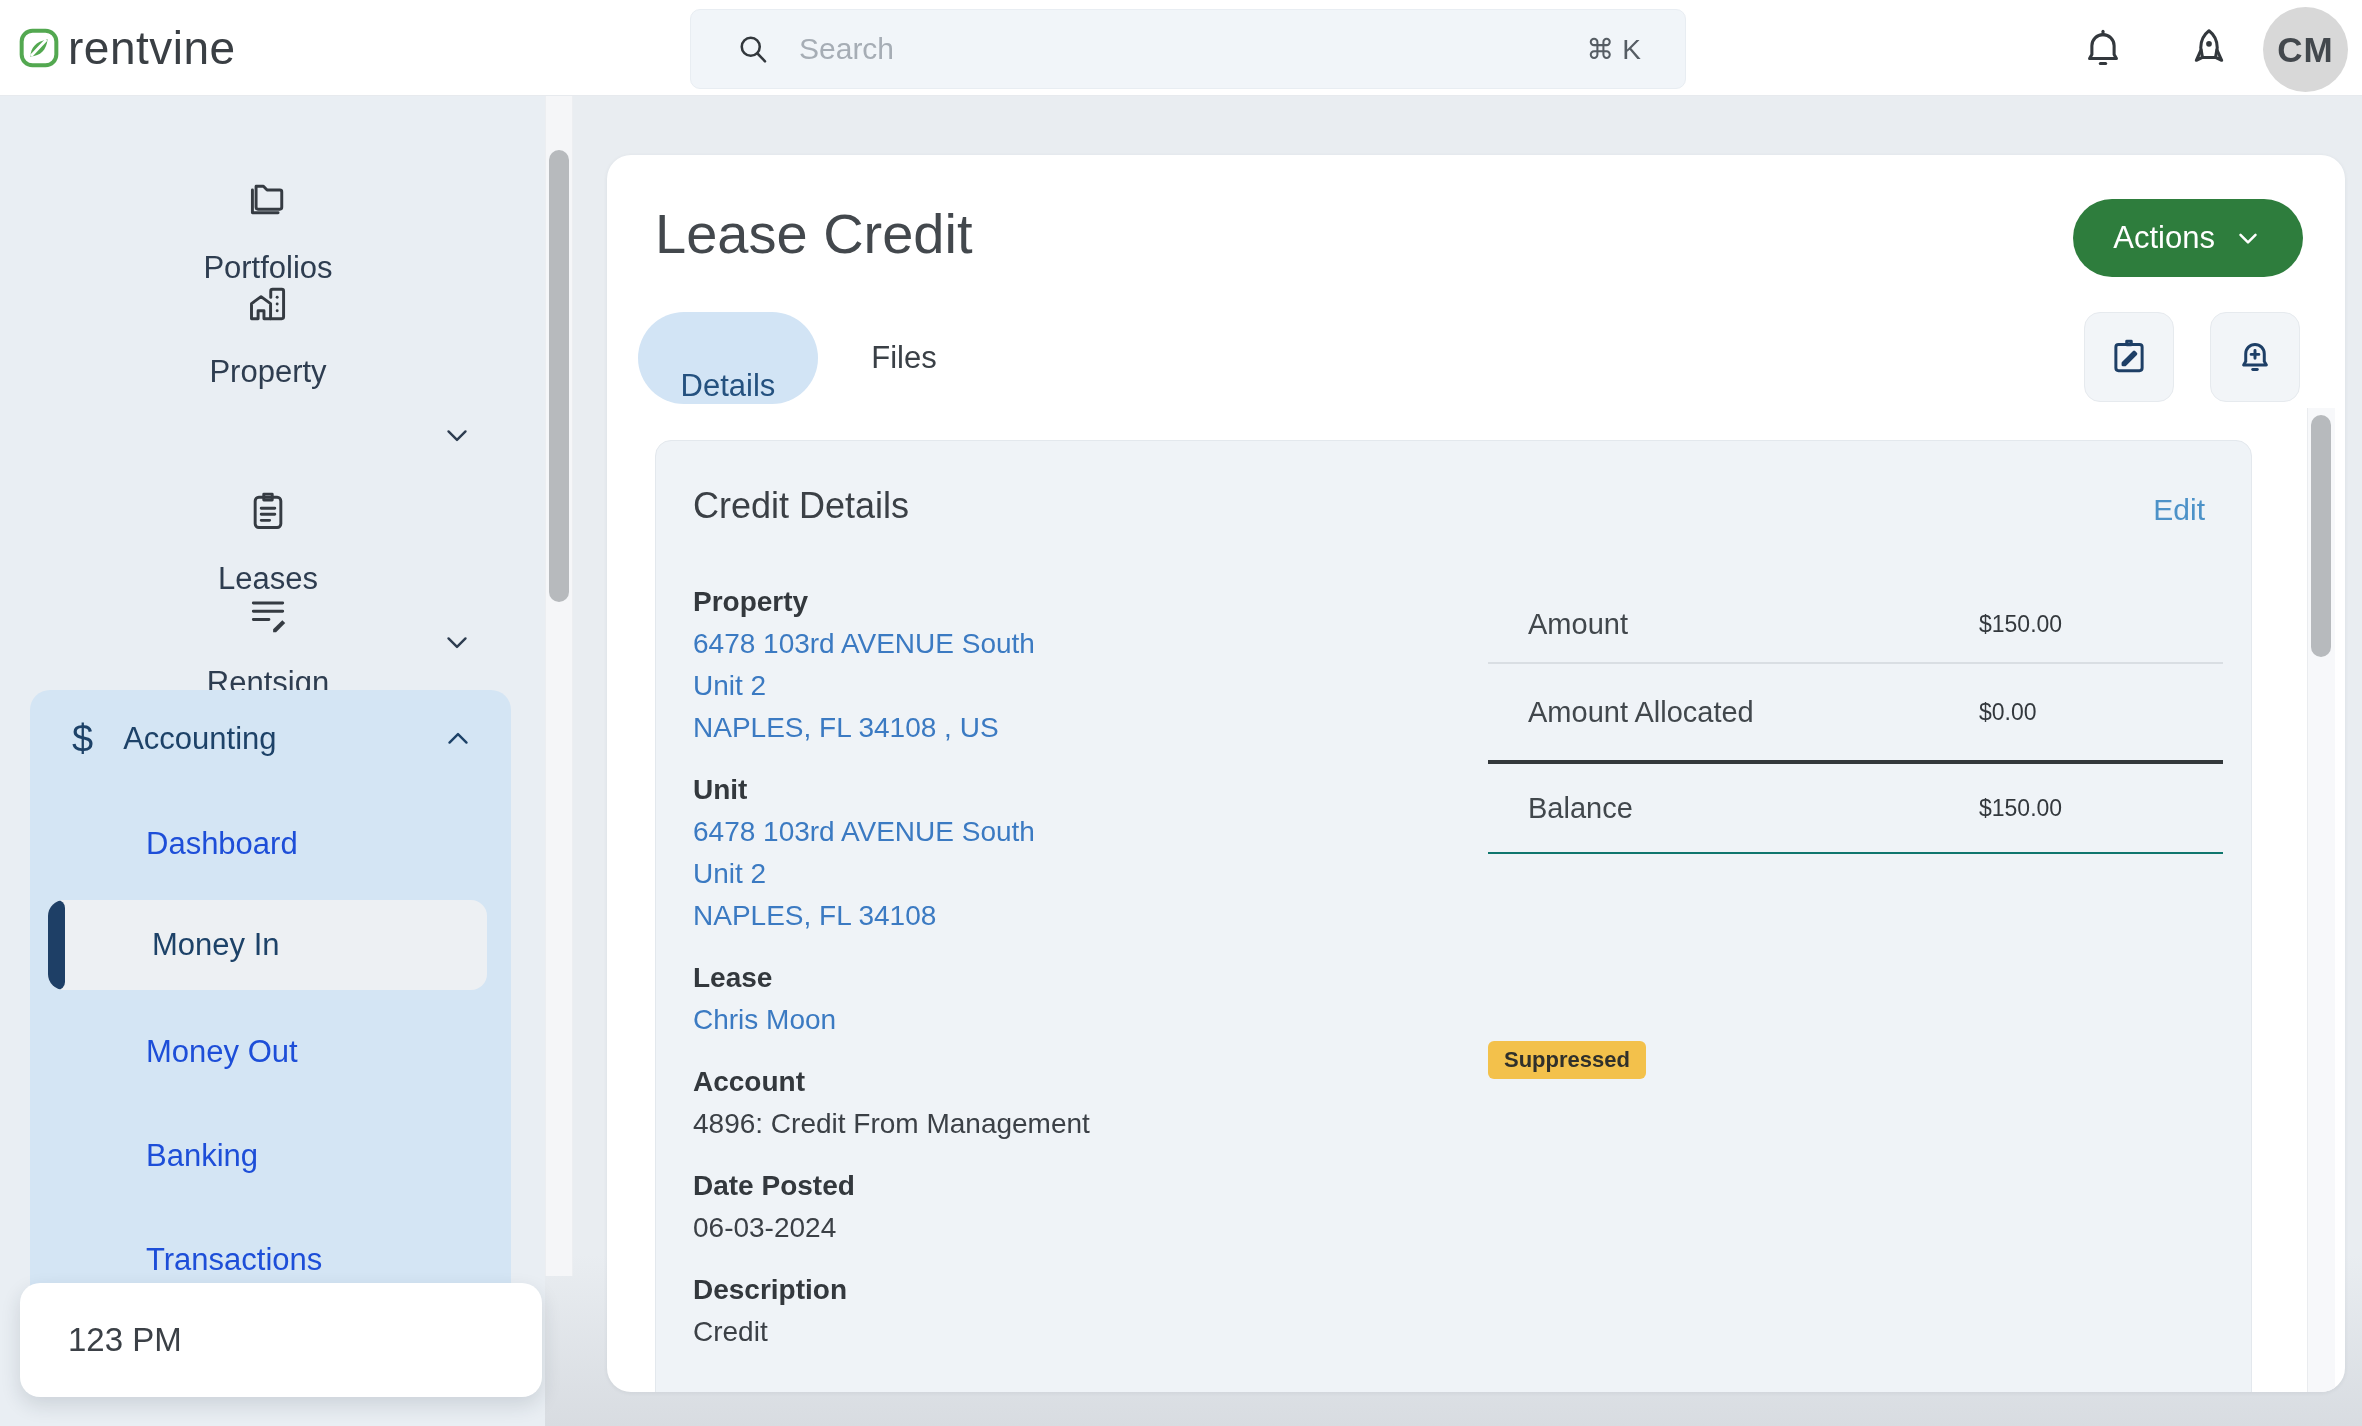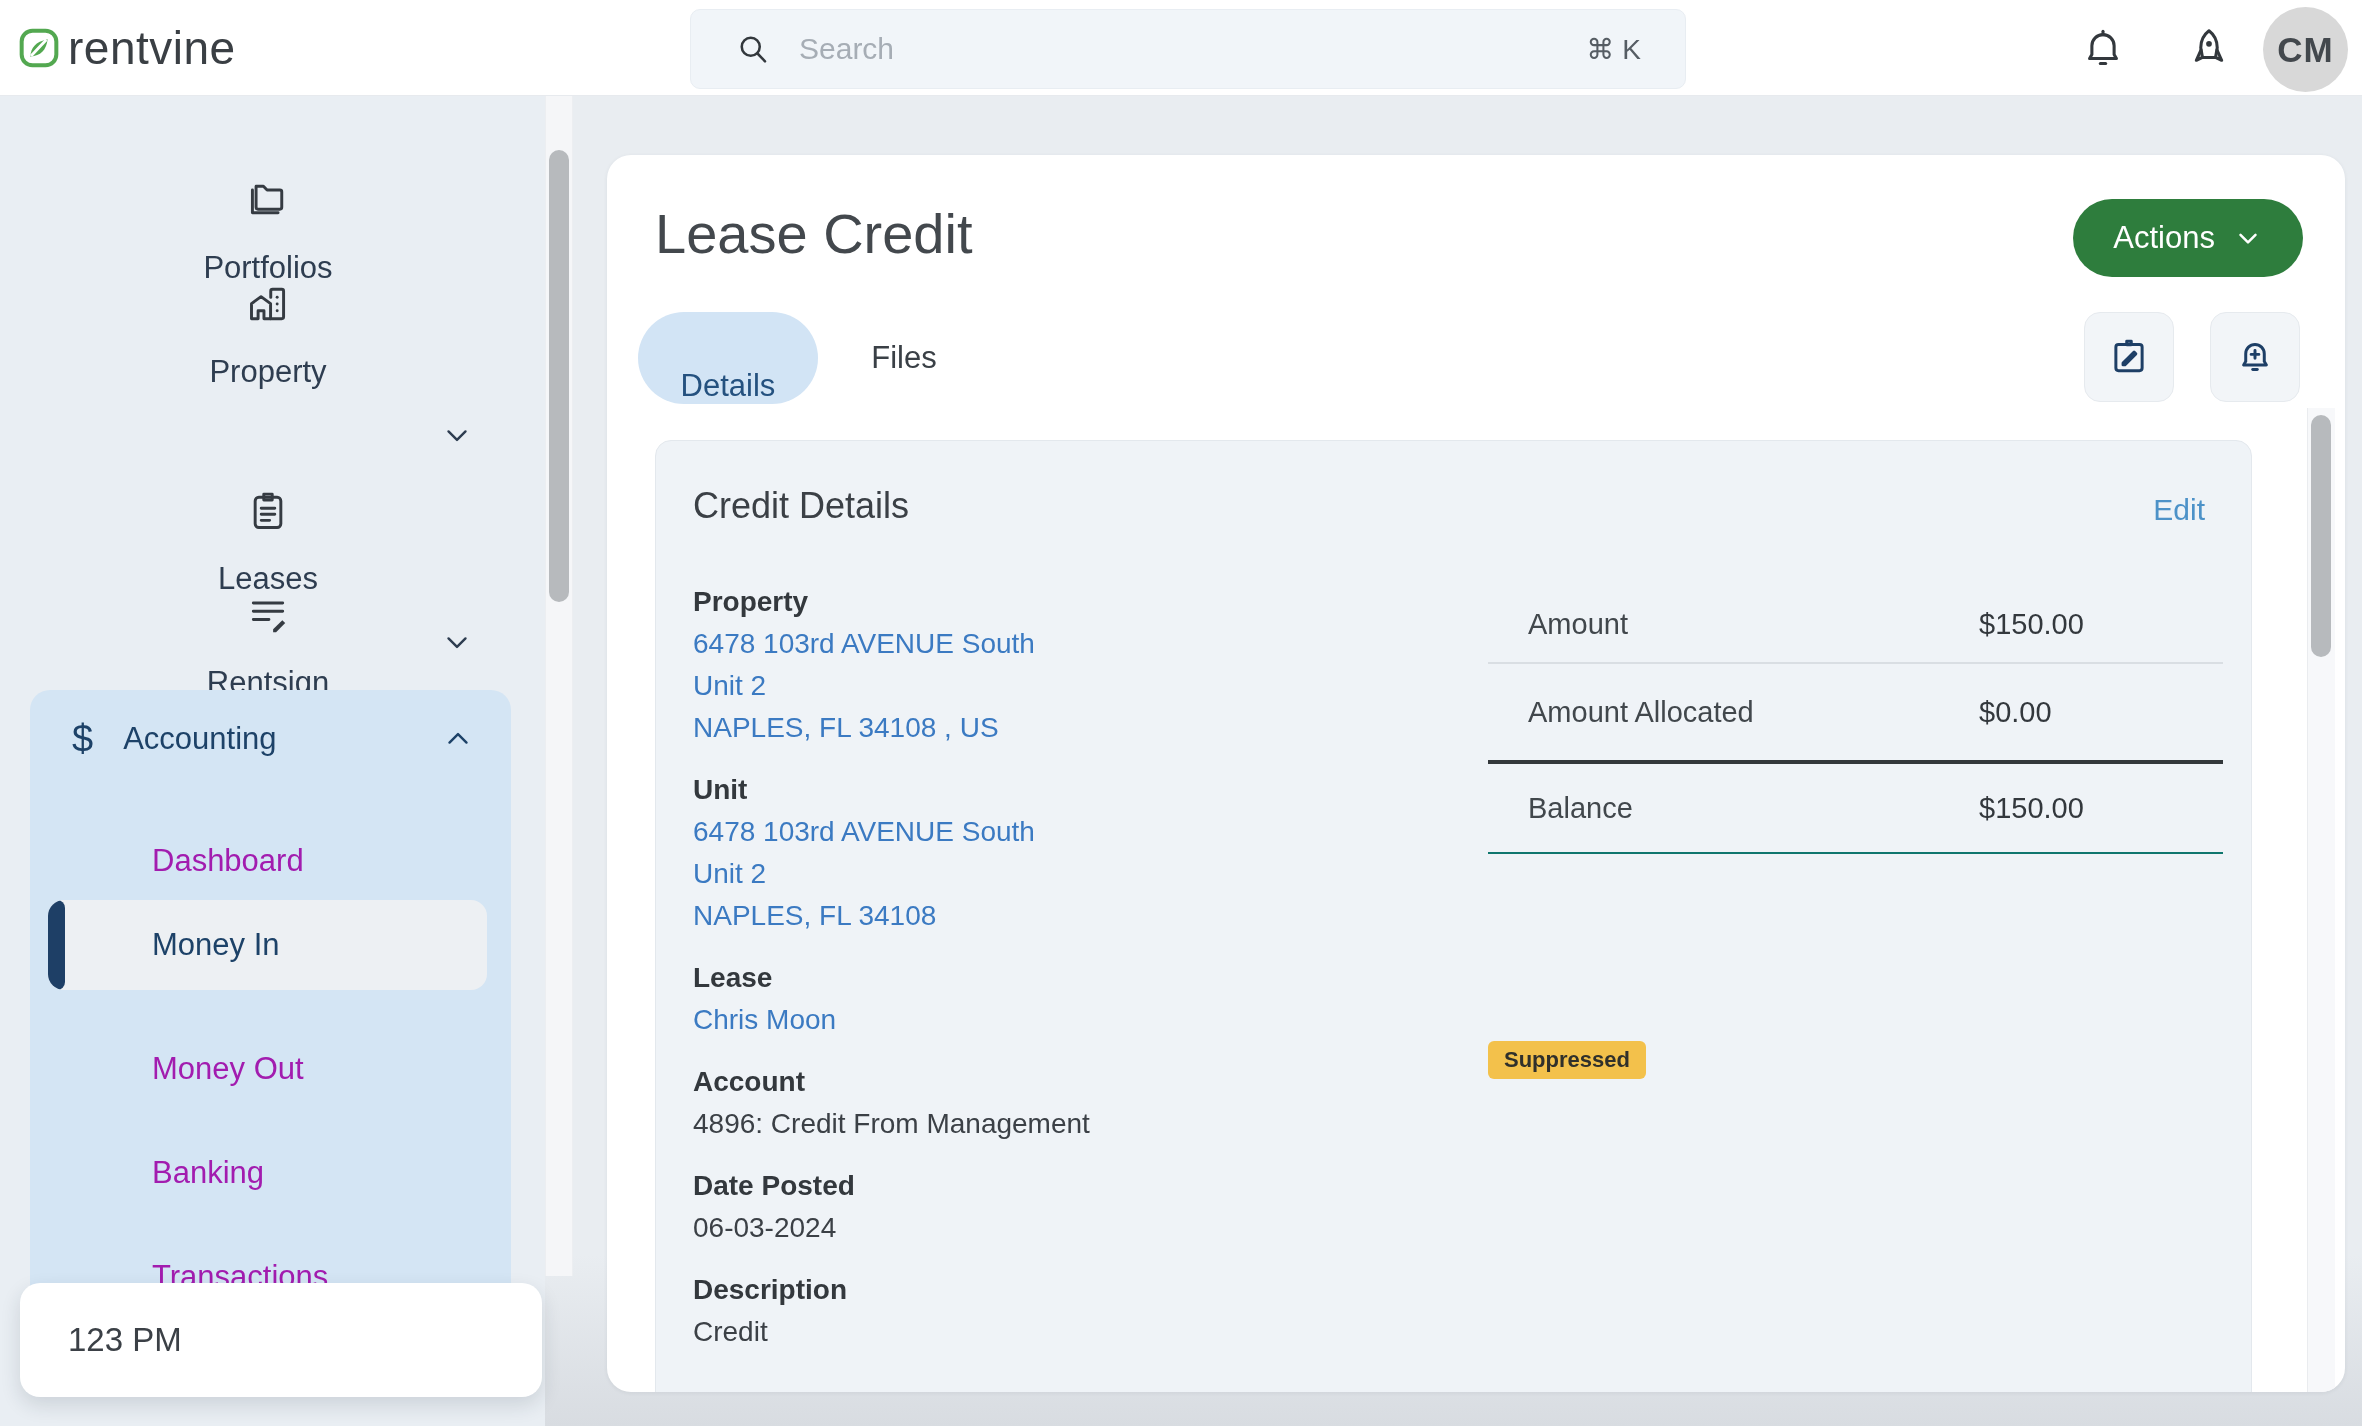--- a/index.html
+++ b/index.html
@@ -38,21 +38,21 @@
   .sidebar { position:absolute; left:0; top:96px; width:545px; height:1330px; background:#e9eef3; z-index:1; }
   .sb-item { position:absolute; left:62px; width:412px; height:70px; display:flex; align-items:center; gap:28px; color:#2e3d50; cursor:pointer;flex-direction:column; }
   .sb-item .sb-ico { color:#353b42; flex:0 0 auto; }
   .sb-label { font-size:31px; }
   .sb-chevron { margin-left:auto; color:#2e3d50; }
 
   .acct-panel { position:absolute; left:30px; top:594px; width:481px; height:650px; background:#d4e5f4; border-radius:20px; }
   .acct-header { position:absolute; left:42px; top:14px; right:36px; height:70px; display:flex; align-items:center; gap:30px; color:#1d4268; cursor:pointer; }
   .acct-dollar { font-size:38px; font-weight:400; }
   .acct-header .sb-label { font-size:31px; }
-  .acct-item { position:absolute; left:122px; height:70px; display:flex; align-items:flex-end; font-size:31px; color:#a21caf; cursor:pointer; }
+  .acct-item { position:absolute; left:116px; height:70px; display:flex; align-items:center; font-size:31px; color:#1d4ed8; cursor:pointer; }
   .acct-selected-pill { position:absolute; left:18px; top:210px; width:439px; height:90px; background:#edf0f3; border-radius:16px; overflow:hidden; cursor:pointer; }
   .acct-selected-bar { position:absolute; left:0; top:0; width:17px; height:90px; background:#1e3f66; border-radius:8px; }
   .acct-selected-label { position:absolute; left:104px; top:0; height:90px; display:flex; align-items:center; font-size:31px; color:#1d4268; }
 
   .sb-scroll-track { position:absolute; left:545px; top:96px; width:28px; height:1180px; background:#f5f6f8; border-left:1px solid #eceef1; border-right:1px solid #eceef1; z-index:2; }
   .sb-scroll-thumb { position:absolute; left:3px; top:54px; width:20px; height:452px; background:#b7babd; border-radius:10px; }
 
   
   .toast {
     position:absolute; left:20px; top:1283px; width:522px; height:114px;
@@ -97,21 +97,21 @@
   .f-label { font-size:28px; font-weight:bold; color:#33383d; line-height:42px; }
   .f-line { font-size:28px; line-height:42px; color:#3b4046; }
   .f-line.link { color:#3b7ac2; cursor:pointer; }
 
   .cd-amounts { position:absolute; left:832px; top:145px; width:735px; }
   .amt-row { position:relative; display:flex; align-items:center; }
   .amt-row.r1 { height:78px;  border-bottom:2px solid #d9dee3; }
   .amt-row.r2 { height:100px; border-bottom:4px solid #33383b; }
   .amt-row.r3 { height:90px;  border-bottom:2px solid #0f766e; }
   .amt-label { font-size:29px; color:#41474c;margin-left:40px; }
-  .amt-value { position:absolute; left:491px; font-size:29px; color:#33383d; }
+  .amt-value { position:absolute; left:491px; font-size:23px; color:#33383d; }
 
   .status-badge {
     position:absolute; left:832px; top:600px; display:inline-block;
     background:#f3c14b; color:#30302b; font-size:22px; font-weight:bold;
     padding:6px 16px; border-radius:6px;
   }
 
   .main-scroll-track { position:absolute; left:1700px; top:253px; width:28px; height:984px; background:#f7f8fa; border-left:1px solid #eaecef; }
   .main-scroll-thumb { position:absolute; left:3px; top:7px; width:20px; height:242px; background:#b7babd; border-radius:10px; }
 </style>

